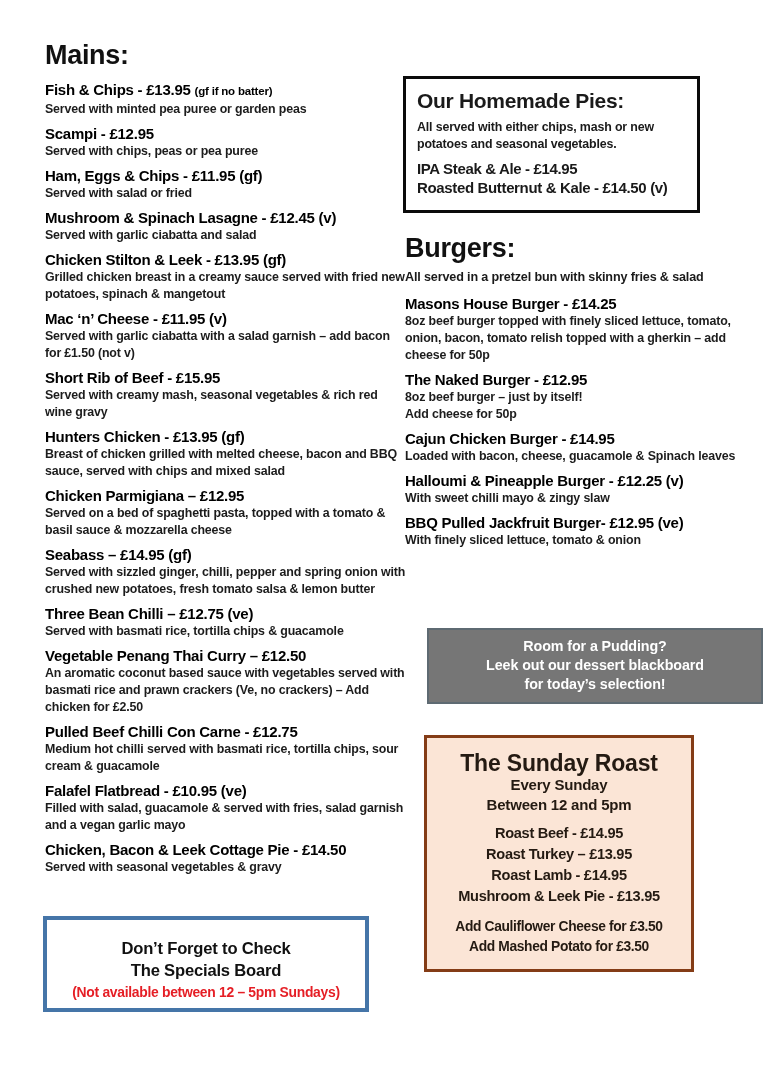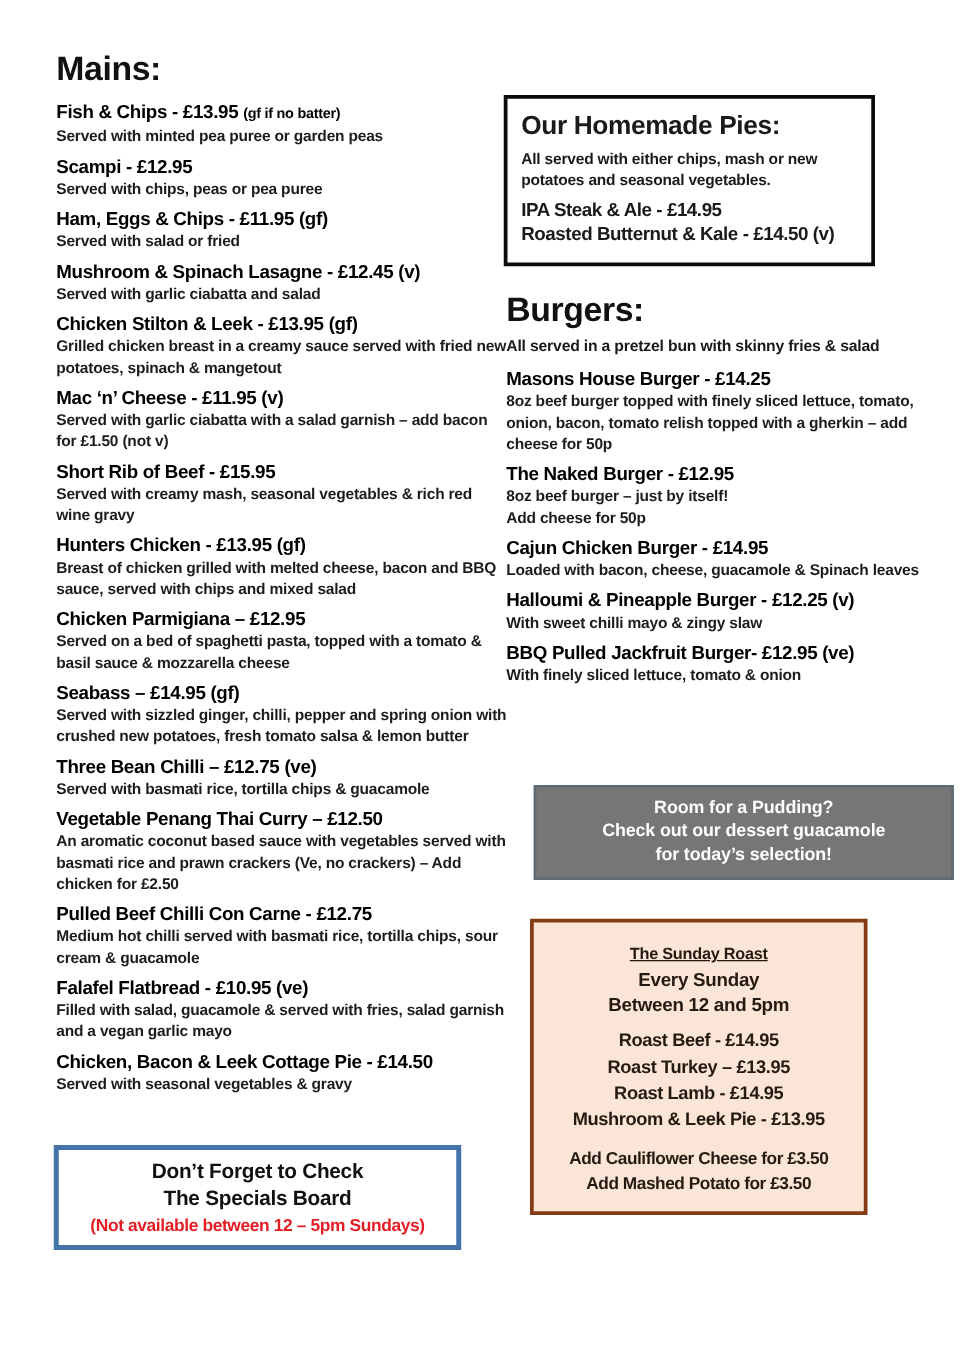--- a/index.html
+++ b/index.html
@@ -69,32 +69,32 @@
     letter-spacing:-0.1px;
   }
 
   
   #sunday-box {
     left:424px; top:735px; width:270px;
     background:#fbe5d6; border:3px solid #843c16;
     color:#241a12; text-align:center;
     padding:13px 5px 12px 5px;
   }
-  .sunday-title { font-size:13px; line-height:24px; font-weight:700; letter-spacing:-0.2px;text-decoration:underline; }
+  .sunday-title { font-size:23px; line-height:24px; font-weight:700; letter-spacing:-0.2px; }
   .sunday-sub   { font-size:15px;   line-height:20px; font-weight:700; letter-spacing:-0.2px; }
   .sunday-items { margin-top:8px; }
   .sunday-item  { font-size:14.6px; line-height:21px; font-weight:700; letter-spacing:-0.3px; white-space:nowrap; }
   .sunday-addons{ margin-top:10px; }
   .sunday-addon { font-size:13.8px; line-height:20px; font-weight:700; letter-spacing:-0.35px; white-space:nowrap; }
 
   
   #specials-box {
     left:43px; top:916px; width:326px;
     background:#ffffff; border:4px solid #4575a8;
-    text-align:center; padding:6px 2px 6px 2px;
+    text-align:center; padding:18px 2px 6px 2px;
   }
   .specials-line {
     font-size:16.6px; line-height:22px; font-weight:700;
     letter-spacing:-0.2px; color:#111;
   }
   .specials-warning {
     font-size:13.9px; line-height:20px; font-weight:700;
     letter-spacing:-0.3px; white-space:nowrap;
   }
 </style>
@@ -195,21 +195,21 @@
     <div class="mi-desc">With sweet chilli mayo &amp; zingy slaw</div>
   </div>
   <div class="menu-item">
     <div class="mi-title">BBQ Pulled Jackfruit Burger- £12.95 (ve)</div>
     <div class="mi-desc">With finely sliced lettuce, tomato &amp; onion</div>
   </div>
 </div>
 
 <div id="pudding-box" class="abs" style="background: rgb(118, 118, 118); color: rgb(255, 255, 255);">
   <div class="pudding-line">Room for a Pudding?</div>
-  <div class="pudding-line">Check out our dessert guacamole</div>
+  <div class="pudding-line">Leek out our dessert blackboard</div>
   <div class="pudding-line">for today’s selection!</div>
 </div>
 
 <div id="sunday-box" class="abs" style="background: rgb(251, 229, 214); border-color: rgb(132, 60, 22);">
   <div class="sunday-title">The Sunday Roast</div>
   <div class="sunday-sub">Every Sunday</div>
   <div class="sunday-sub">Between 12 and 5pm</div>
   <div class="sunday-items">
     <div class="sunday-item">Roast Beef - £14.95</div>
     <div class="sunday-item">Roast Turkey – £13.95</div>

